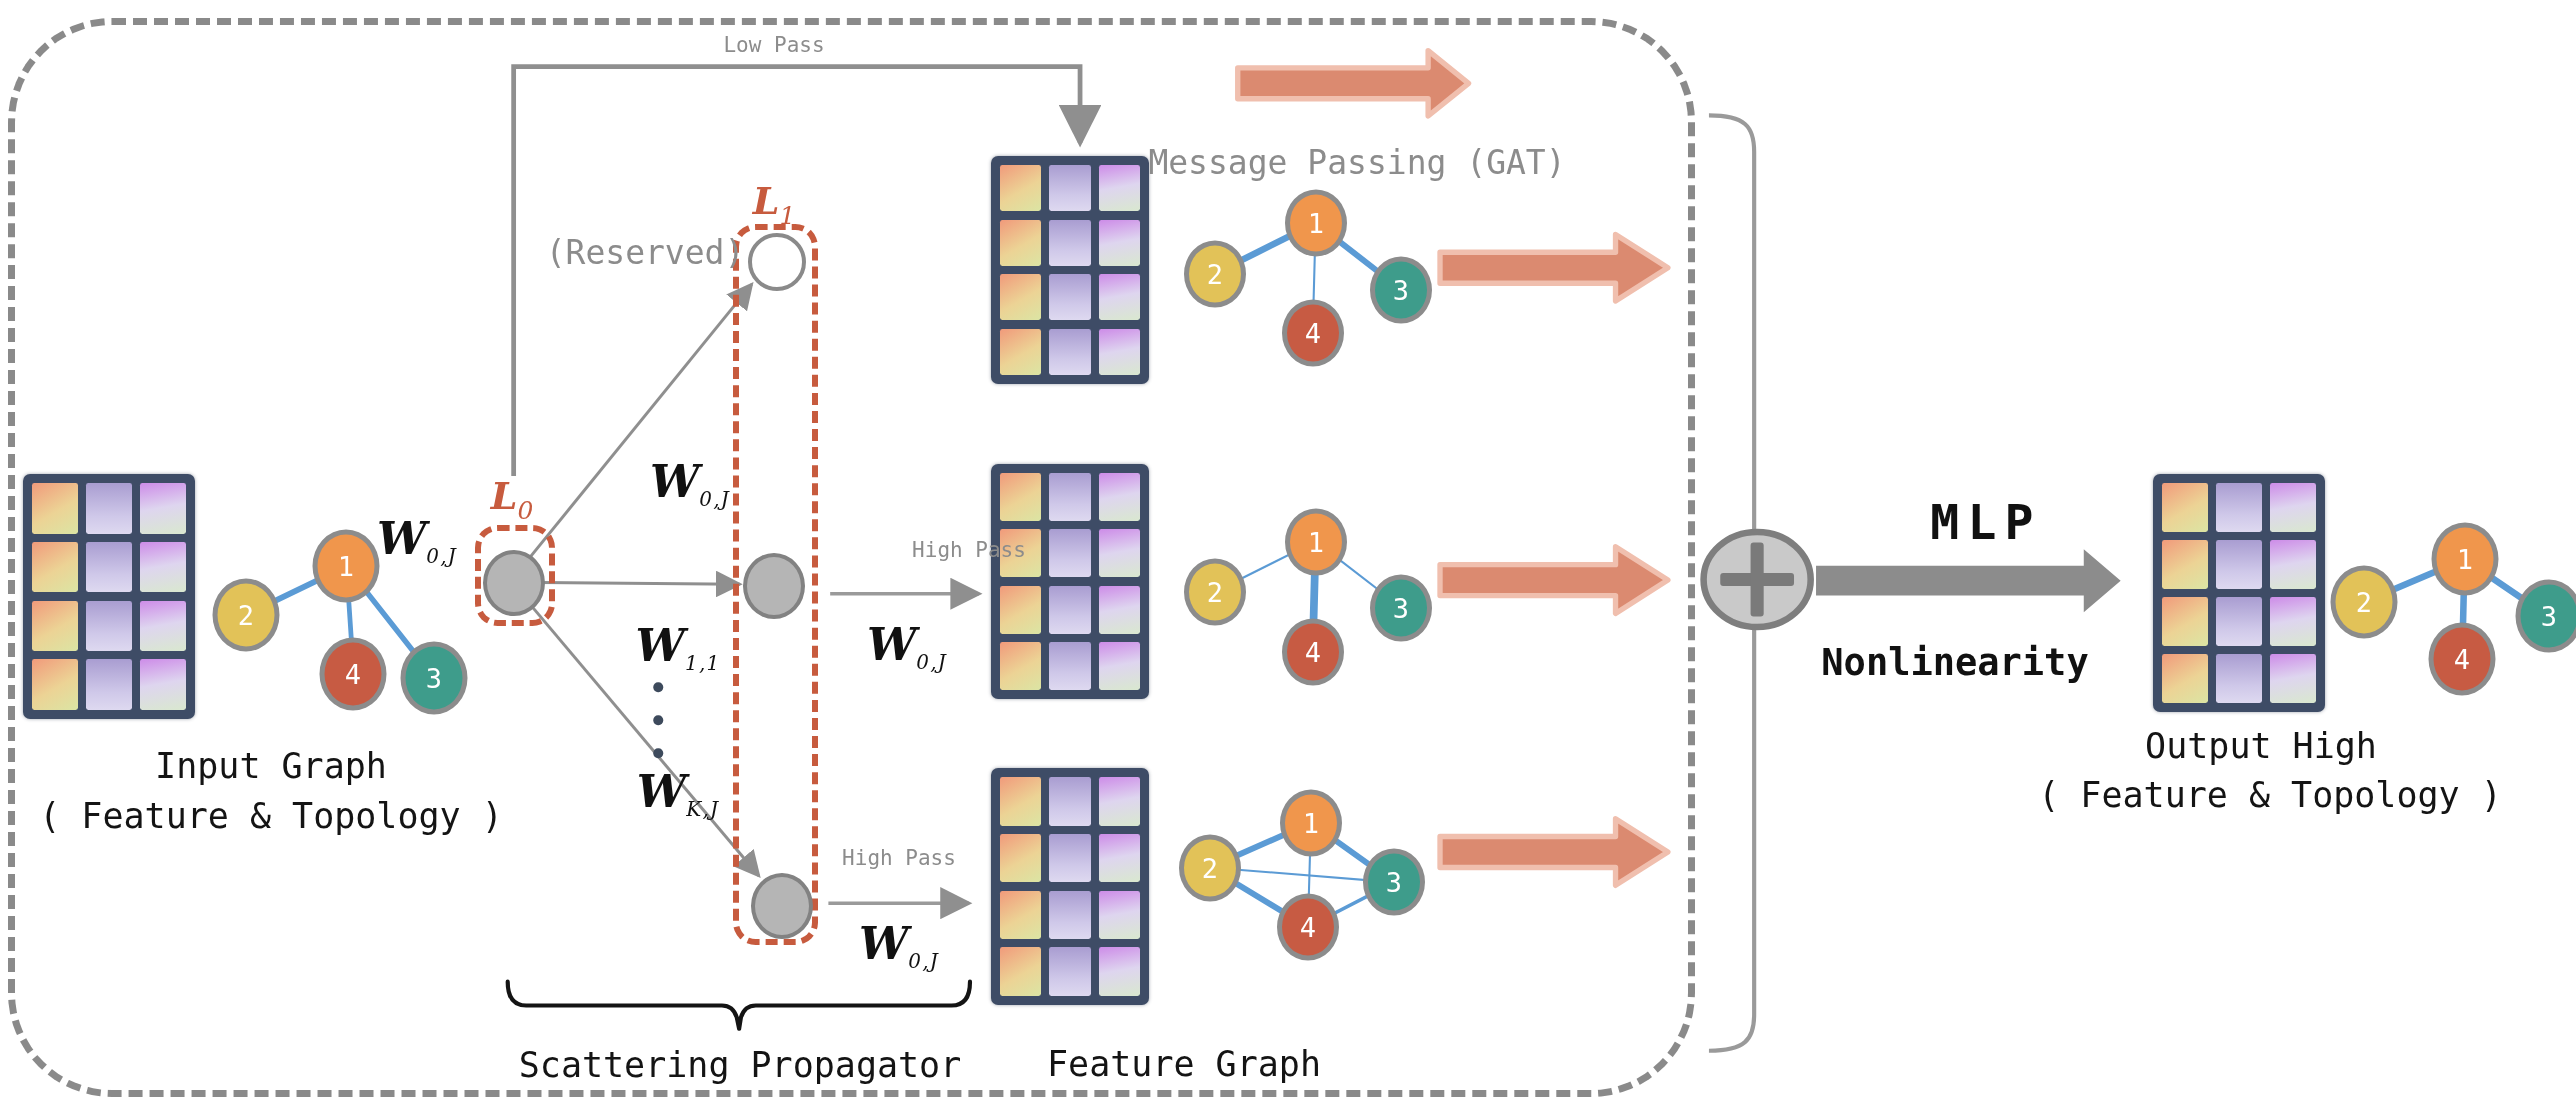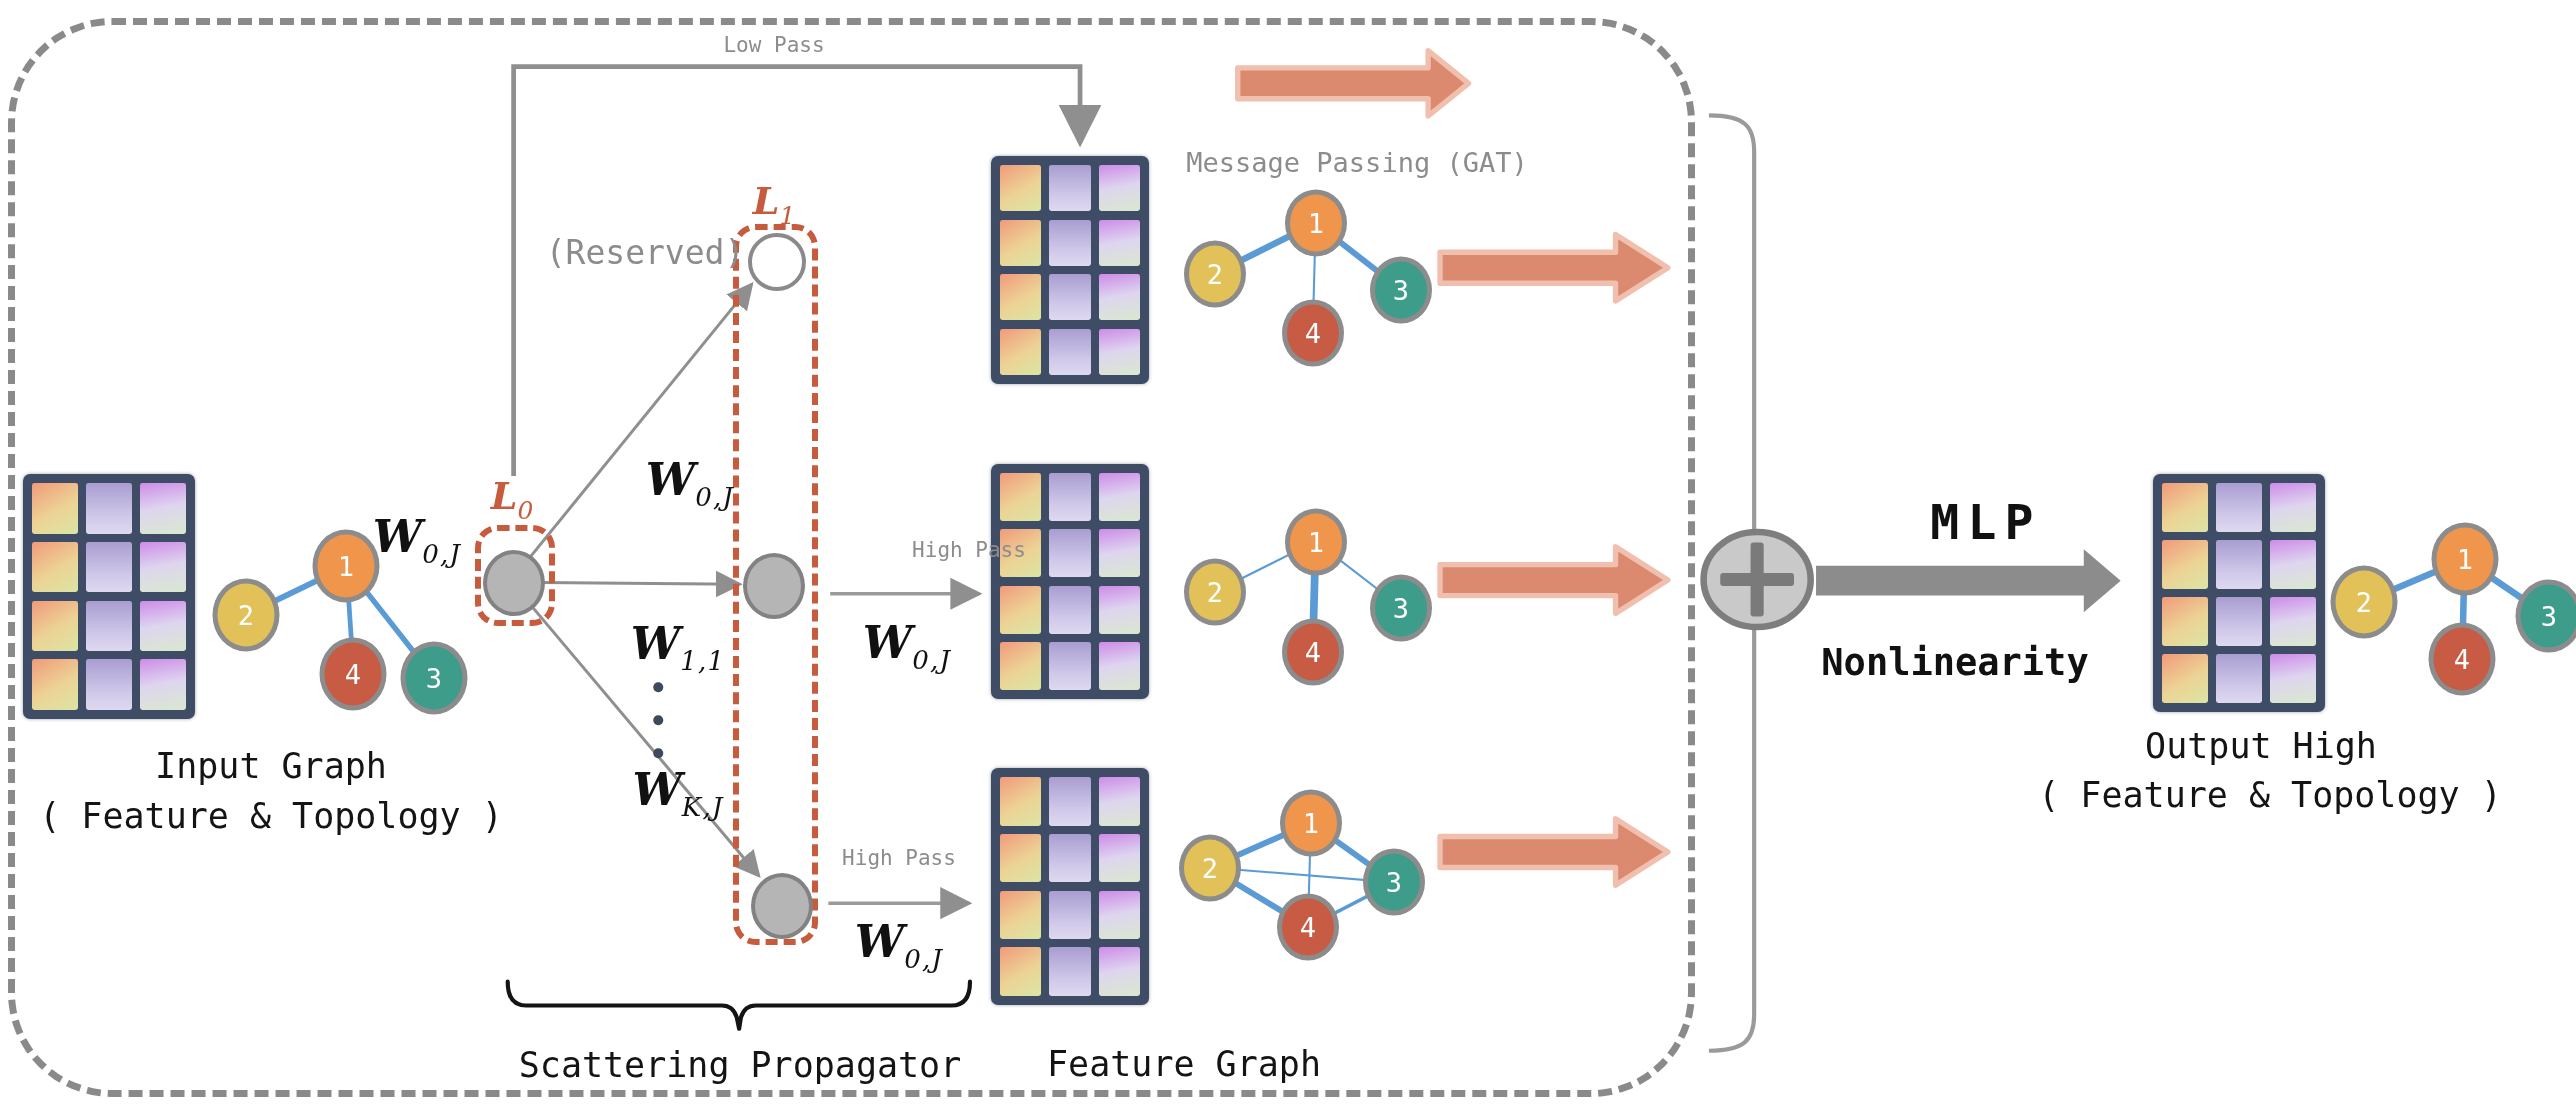--- a/index.html
+++ b/index.html
@@ -34,21 +34,21 @@
   .snode{border:4.8px solid #828282;background:#b5b5b5;border-radius:50%;width:54px;height:58px;transform:translate(-50%,-50%);}
   .rnode{border:4.8px solid #8a8a8a;background:#ffffff;border-radius:50%;width:50px;height:50px;transform:translate(-50%,-50%);}
 
   
   .glabel{color:#8c8c8c;font-size:21px;}
   .cap{color:#141414;font-size:35px;}
   .mlp{color:#111111;font-size:48px;font-weight:600;letter-spacing:8.3px;}
   .nonlin{color:#111111;font-size:37px;font-weight:600;}
   .math{font-family:"DejaVu Serif","Liberation Serif",serif;font-style:italic;color:#111111;}
   .math .base{font-size:44px;font-weight:700;}
-  .math sub{font-size:26px;font-weight:400;vertical-align:-0.45em;letter-spacing:1.2px;}
+  .math sub{font-size:20px;font-weight:400;vertical-align:-0.45em;letter-spacing:1.2px;}
   .lred{font-family:"DejaVu Serif","Liberation Serif",serif;font-style:italic;color:#c75b3e;}
   .lred .base{font-size:38px;font-weight:600;}
   .lred sub{font-size:25px;vertical-align:-0.4em;}
   .dot{width:9.5px;height:9.5px;border-radius:50%;background:#3d4a5c;transform:translate(-50%,-50%);}
 </style>
 </head>
 <body>
 
 <div id="canvas">
 
@@ -276,21 +276,21 @@
       <span>2</span>
     </div>
   <div class="abs gnode big c3" style="left:2549px;top:616px;">
       <span>3</span>
     </div>
   <div class="abs gnode big c4" style="left:2462px;top:659px;">
       <span>4</span>
     </div>
 
   <div class="abs ctr glabel" style="left:774px;top:45px;">Low Pass</div>
-  <div class="abs ctr glabel" style="left:1357px;top:162px;font-size:27px;">Message Passing (GAT)</div>
+  <div class="abs ctr glabel" style="left:1357px;top:162px;font-size:33px;">Message Passing (GAT)</div>
   <div class="abs ctr glabel" style="left:645px;top:252px;font-size:33px;">(Reserved)</div>
   <div class="abs ctr glabel" style="left:969px;top:550px;">High Pass</div>
   <div class="abs ctr glabel" style="left:899px;top:858px;">High Pass</div>
 
   <div class="abs ctr lred" style="left:512px;top:499px;"><span class="base">L</span><sub>0</sub></div>
   <div class="abs ctr lred" style="left:774px;top:204px;"><span class="base">L</span><sub>1</sub></div>
 
   <div class="abs ctr math" style="left:417px;top:540px;"><span class="base">W</span><sub>0,J</sub></div>
   <div class="abs ctr math" style="left:690px;top:483px;"><span class="base">W</span><sub>0,J</sub></div>
   <div class="abs ctr math" style="left:678px;top:647px;"><span class="base">W</span><sub>1,1</sub></div>

